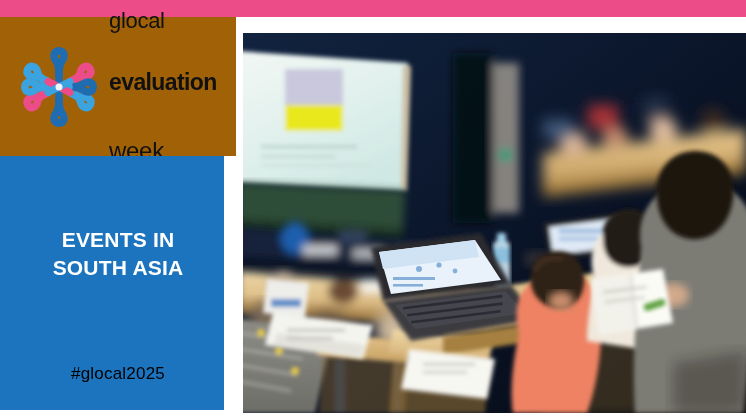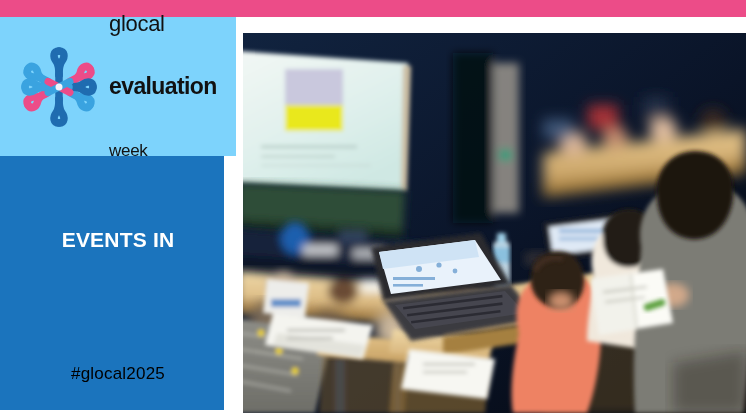--- a/index.html
+++ b/index.html
@@ -10,29 +10,29 @@
     overflow:hidden;
   }
   .canvas{position:relative;width:746px;height:420px;background:#ffffff;overflow:hidden;}
 
   
   .topbar{position:absolute;left:0;top:0;width:746px;height:17px;background:#ec4c88;}
 
   
   .logo-panel{
     position:absolute;left:0;top:17px;width:236px;height:139px;
-    background:#7dd3fc;
+    background:#a16207;
     display:flex;align-items:center;justify-content:flex-start;
   }
   .logo-wrap{display:flex;align-items:center;gap:7px;margin-left:16px;}
   .logo-mark{width:86px;height:90px;flex:0 0 auto;}
   .logo-text{display:flex;flex-direction:column;line-height:1.02;}
   .logo-text .l1{font-size:22px;font-weight:400;color:#111111;letter-spacing:-0.3px;}
   .logo-text .l2{font-size:23px;font-weight:700;color:#111111;letter-spacing:-0.6px;margin-top:39px;}
-  .logo-text .l3{font-size:17px;font-weight:400;color:#111111;letter-spacing:-0.3px;margin-top:44px;}
+  .logo-text .l3{font-size:24px;font-weight:400;color:#111111;letter-spacing:-0.3px;margin-top:44px;}
 
   
   .blue-panel{
     position:absolute;left:0;top:156px;width:224px;height:254px;
     background:#1b74bd;
   }
   .headline{
     position:absolute;left:0;top:70px;width:236px;
     text-align:center;color:#ffffff;
     font-size:21px;font-weight:700;line-height:1.32;letter-spacing:0.2px;
@@ -121,20 +121,21 @@
         <span class="l1">glocal</span>
         <span class="l2">evaluation</span>
         <span class="l3">week</span>
       </div>
     </div>
   </div>
 
   <div class="blue-panel">
     <div class="headline">
       <div>EVENTS IN</div>
+      <div>SOUTH ASIA</div>
     </div>
     <div class="hashtag">#glocal2025</div>
   </div>
 
   <div class="photo-frame"></div>
 
   <div class="photo">
     <svg viewBox="0 0 503 380" preserveAspectRatio="none" aria-hidden="true">
       <defs>
         <linearGradient id="wallG" x1="0" y1="0" x2="1" y2="1">

